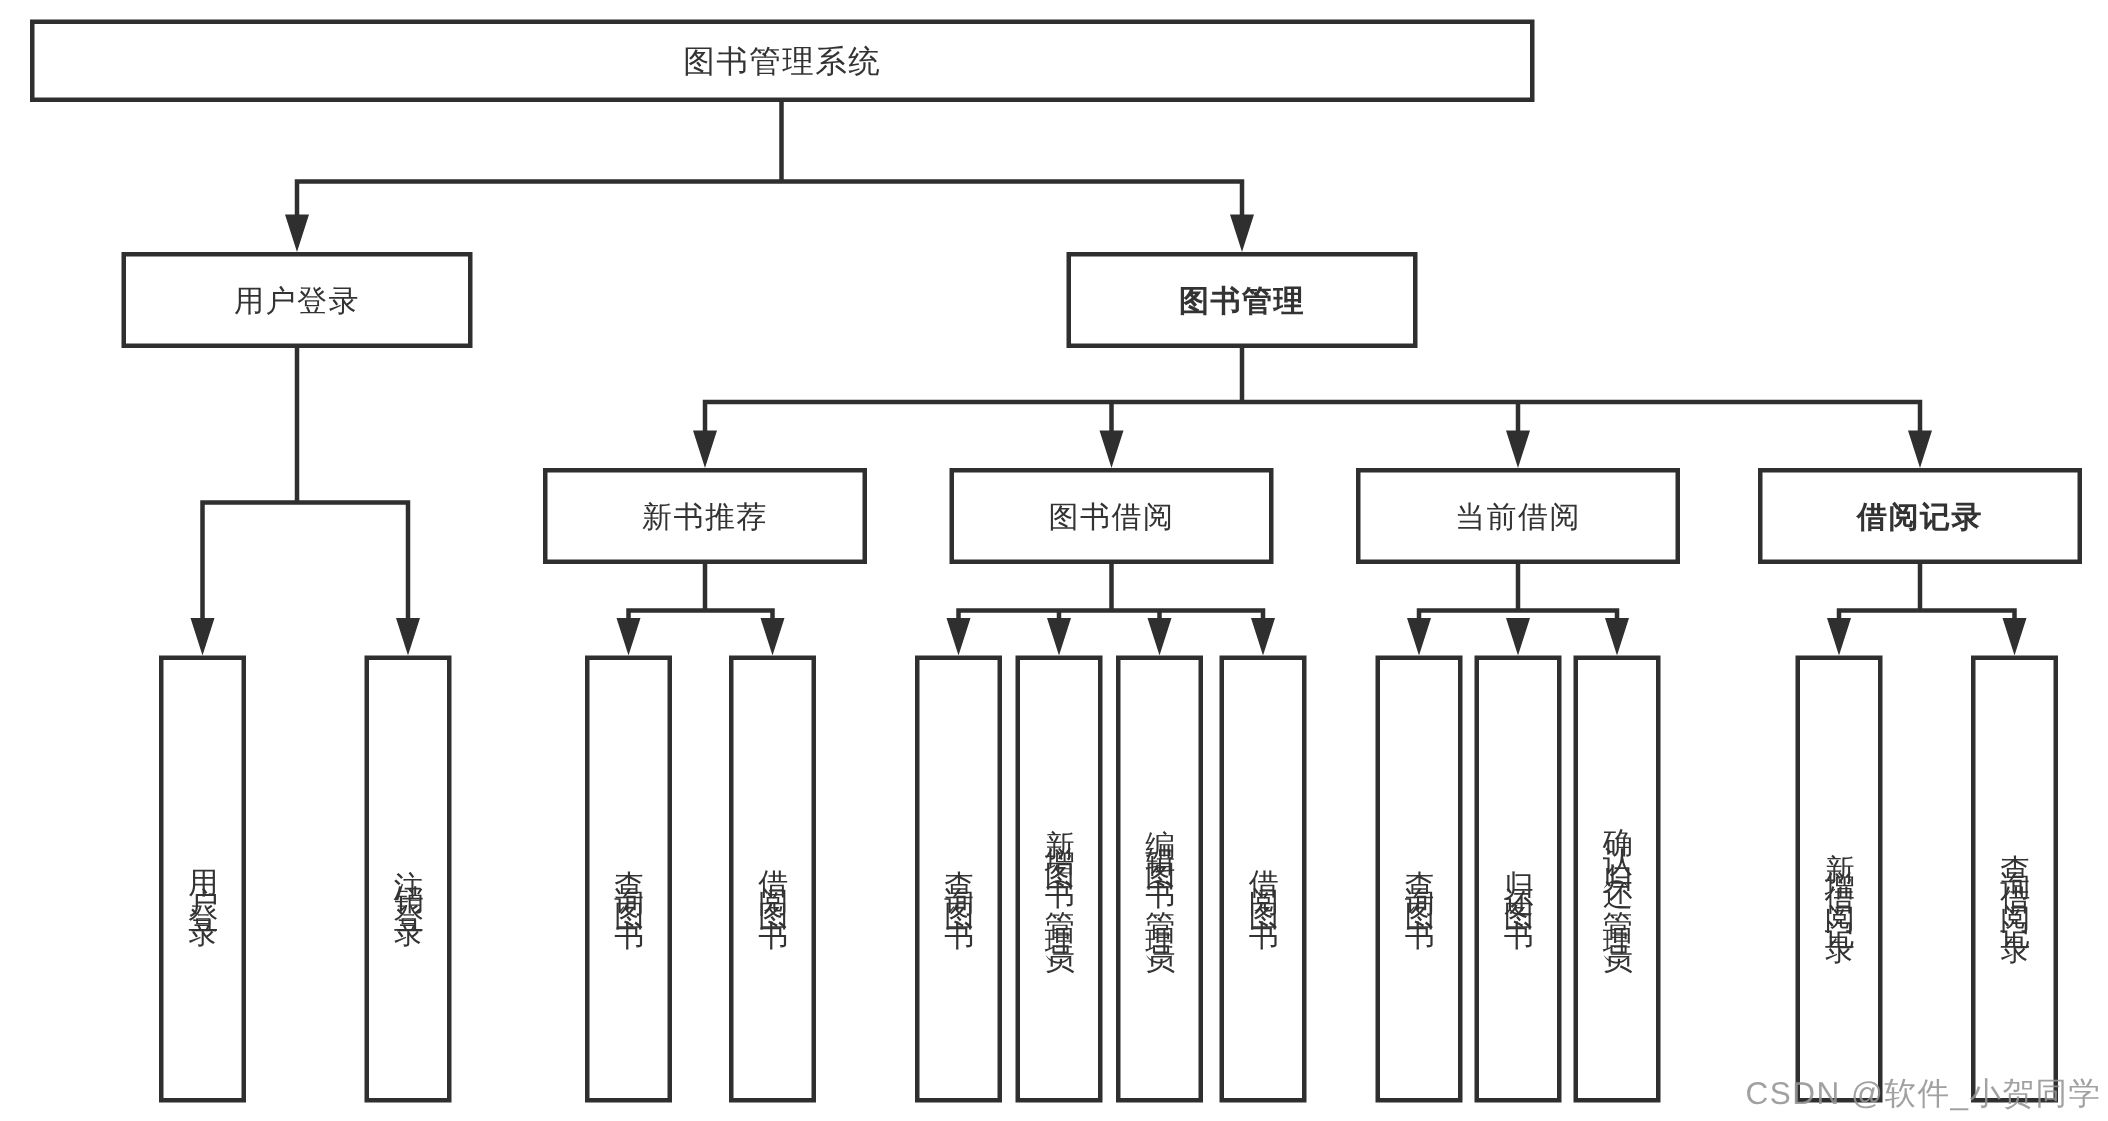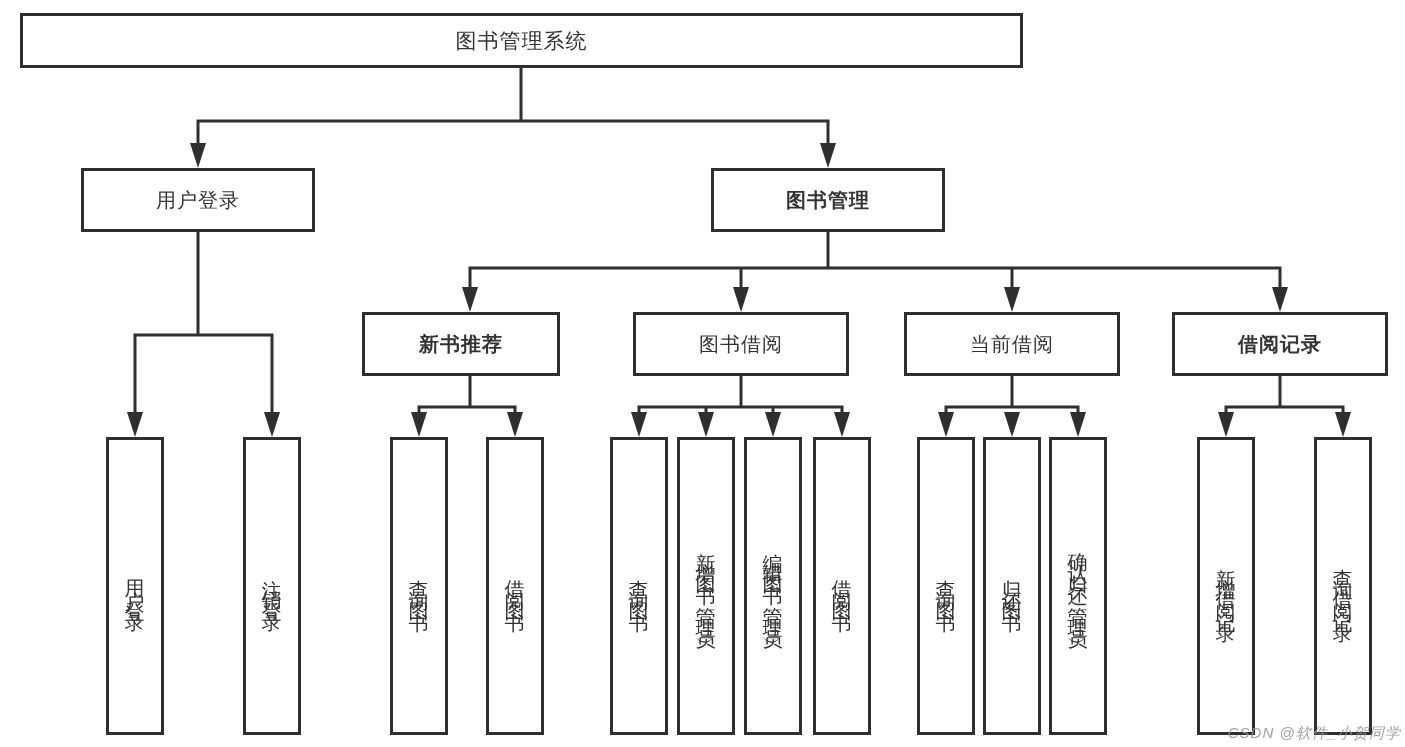--- a/index.html
+++ b/index.html
@@ -51,25 +51,24 @@
     font-size: 20px;
     letter-spacing: 11px;
     line-height: 1;
     color: #333333;
     white-space: nowrap;
   }
   .watermark {
     position: absolute;
     right: 4px;
     bottom: 4px;
-    font-size: 15px;
+    font-size: 21px;
     letter-spacing: 1px;
     color: rgba(148, 148, 148, 0.88);
     z-index: 5;
-    font-style: italic;
   }
 </style>
 </head>
 <body>
 
 <div class="canvas">
 
   <svg class="connectors" viewBox="0 0 1405 747" xmlns="http://www.w3.org/2000/svg">
     <g stroke="#2f2f2f" stroke-width="3" fill="none" stroke-linecap="square">
       <path d="M521,68 V121 M198,121 H828 M198,121 V146 M828,121 V146
@@ -89,21 +88,21 @@
                M938,412 h16 L946,437 Z M1004,412 h16 L1012,437 Z M1070,412 h16 L1078,437 Z
                M1218,412 h16 L1226,437 Z M1335,412 h16 L1343,437 Z"></path>
     </g>
   </svg>
 
   <div class="box root" style="left:20px; top:13px; width:1003px; height:55px;">图书管理系统</div>
 
   <div class="box" style="left:81px; top:168px; width:234px; height:64px;">用户登录</div>
   <div class="box" style="left:711px; top:168px; width:234px; height:64px;font-weight:bold;">图书管理</div>
 
-  <div class="box" style="left:362px; top:312px; width:198px; height:64px;font-weight:bold;">新书推荐</div>
+  <div class="box" style="left:362px; top:312px; width:216px; height:64px;">新书推荐</div>
   <div class="box" style="left:633px; top:312px; width:216px; height:64px;">图书借阅</div>
   <div class="box" style="left:904px; top:312px; width:216px; height:64px;">当前借阅</div>
   <div class="box" style="left:1172px; top:312px; width:216px; height:64px;font-weight:bold;">借阅记录</div>
 
   <div class="leaf" style="left:106px;">
     <span class="vtext">用户登录</span>
   </div>
   <div class="leaf" style="left:243px;">
     <span class="vtext">注销登录</span>
   </div>

